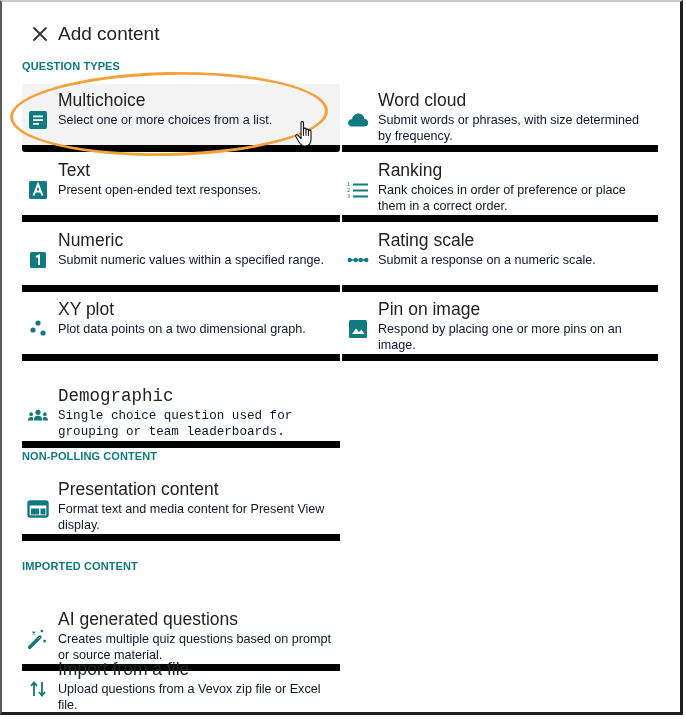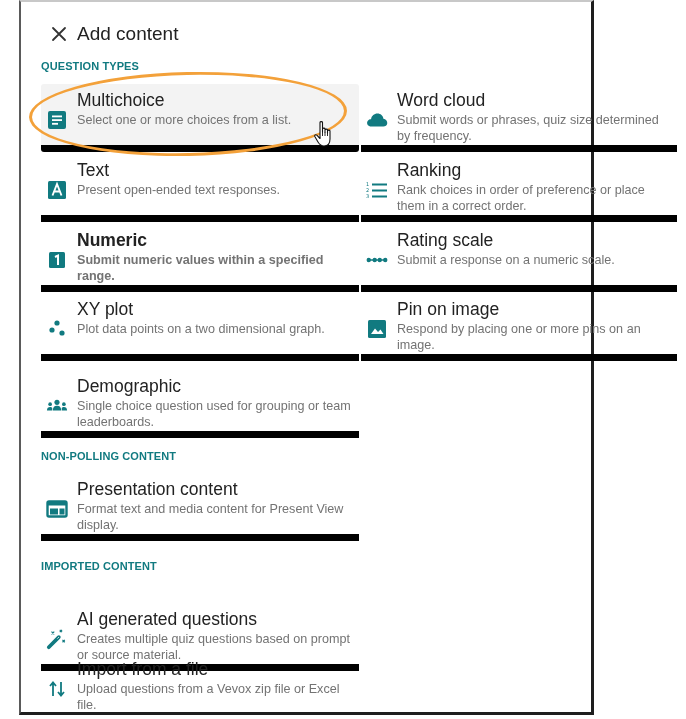--- a/index.html
+++ b/index.html
@@ -11,28 +11,27 @@
       overflow: hidden;
     }
     body {
       font-family: "Liberation Sans", "DejaVu Sans", sans-serif;
       color: #222;
       position: relative;
     }
     .frame {
       position: absolute;
       left: 0; top: 0;
-      width: 575px; height: 715px;
+      width: 683px; height: 715px;
       border-top: 2px solid #c8c8c8;
       border-left: 2px solid #5a5a5a;
       border-right: 3px solid #1e1e1e;
       border-bottom: 3px solid #1e1e1e;
       box-sizing: border-box;
       background: #fff;
-      margin-left: 19px;
     }
     .header {
       position: absolute;
       left: 28px; top: 20px;
       display: flex; align-items: center;
       height: 24px;
     }
     .close-btn {
       width: 20px; height: 20px;
       display: flex; align-items: center; justify-content: center;
@@ -79,21 +78,21 @@
       color: #222;
       white-space: nowrap;
     }
     .item .desc {
       position: absolute;
       left: 36px;
       top: 28px;
       width: 275px;
       font-size: 12.6px;
       line-height: 16px;
-      color: #737373;
+      color: #0f172a;
     }
     .left-col { left: 20px; width: 318px; }
     .right-col { left: 340px; width: 316px; }
     .highlight-ring {
       position: absolute;
       left: 8px; top: 70px;
       width: 318px; height: 84px;
       border: 3px solid #f3a13a;
       border-radius: 50%;
       box-sizing: border-box;
@@ -135,21 +134,21 @@
     <span class="desc">Select one or more choices from a list.</span>
   </div>
 
   <div class="item right-col" style="top:82px;">
     <span class="icon">
       <svg width="24" height="18" viewBox="0 0 24 18">
           <path d="M6 16 C2 16 0.5 13 1.5 10.5 C2.5 8.5 4.5 8 5.5 8.2 C6 4.5 9 2 12.5 2 C16 2 18.5 4.5 19 7.5 C21.5 7.8 23.5 10 23.2 12.5 C23 14.8 21 16 19 16 Z" fill="#117a80"></path>
         </svg>
     </span>
     <span class="name">Word cloud</span>
-    <span class="desc">Submit words or phrases, quiz size determined by frequency.</span>
+    <span class="desc">Submit words or phrases, with size determined by frequency.</span>
   </div>
 
   <div class="item left-col" style="top:152px;">
     <span class="icon">
       <svg width="20" height="20" viewBox="0 0 20 20">
           <rect x="1" y="1" width="18" height="18" rx="1.5" fill="#117a80"></rect>
           <path d="M5.5 15.5 L10 4 L14.5 15.5 M7.2 11.5 L12.8 11.5" stroke="#fff" stroke-width="1.9" fill="none"></path>
         </svg>
     </span>
     <span class="name">Text</span>
@@ -164,21 +163,21 @@
           <text x="0" y="17" font-size="5" fill="#117a80" font-family="DejaVu Sans, sans-serif">3</text>
           <rect x="6" y="2.5" width="15" height="2" fill="#117a80"></rect>
           <rect x="6" y="8.5" width="15" height="2" fill="#117a80"></rect>
           <rect x="6" y="14.5" width="15" height="2" fill="#117a80"></rect>
         </svg>
     </span>
     <span class="name">Ranking</span>
     <span class="desc">Rank choices in order of preference or place them in a correct order.</span>
   </div>
 
-  <div class="item left-col" style="top:222px;font-weight:bold;">
+  <div class="item left-col" style="top:222px;">
     <span class="icon">
       <svg width="20" height="20" viewBox="0 0 20 20">
           <rect x="2" y="2" width="16" height="16" rx="1.5" fill="#117a80"></rect>
           <path d="M8 7 L11 5.5 L11 15" stroke="#fff" stroke-width="2" fill="none"></path>
         </svg>
     </span>
     <span class="name">Numeric</span>
     <span class="desc">Submit numeric values within a specified range.</span>
   </div>
 
@@ -212,21 +211,21 @@
     <span class="icon">
       <svg width="20" height="20" viewBox="0 0 20 20">
           <rect x="1" y="1" width="18" height="18" rx="1.5" fill="#117a80"></rect>
           <path d="M4 15 L8 9.5 L11 13 L13.5 10.5 L16.5 15 Z" fill="#fff"></path>
         </svg>
     </span>
     <span class="name">Pin on image</span>
     <span class="desc">Respond by placing one or more pins on an image.</span>
   </div>
 
-  <div class="item left-col" style="top:368px;">
+  <div class="item left-col" style="top:378px;font-family:Liberation Mono, monospace;">
     <span class="icon">
       <svg width="24" height="16" viewBox="0 0 24 16">
           <circle cx="12" cy="4" r="2.8" fill="#117a80"></circle>
           <path d="M7.5 13 C7.5 9 9.5 7.8 12 7.8 C14.5 7.8 16.5 9 16.5 13 Z" fill="#117a80"></path>
           <circle cx="4.5" cy="6" r="2" fill="#117a80"></circle>
           <path d="M1 13 C1 10 2.5 9 4.5 9 C5.8 9 6.5 9.5 6.8 10.2 L6.8 13 Z" fill="#117a80"></path>
           <circle cx="19.5" cy="6" r="2" fill="#117a80"></circle>
           <path d="M23 13 C23 10 21.5 9 19.5 9 C18.2 9 17.5 9.5 17.2 10.2 L17.2 13 Z" fill="#117a80"></path>
         </svg>
     </span>

